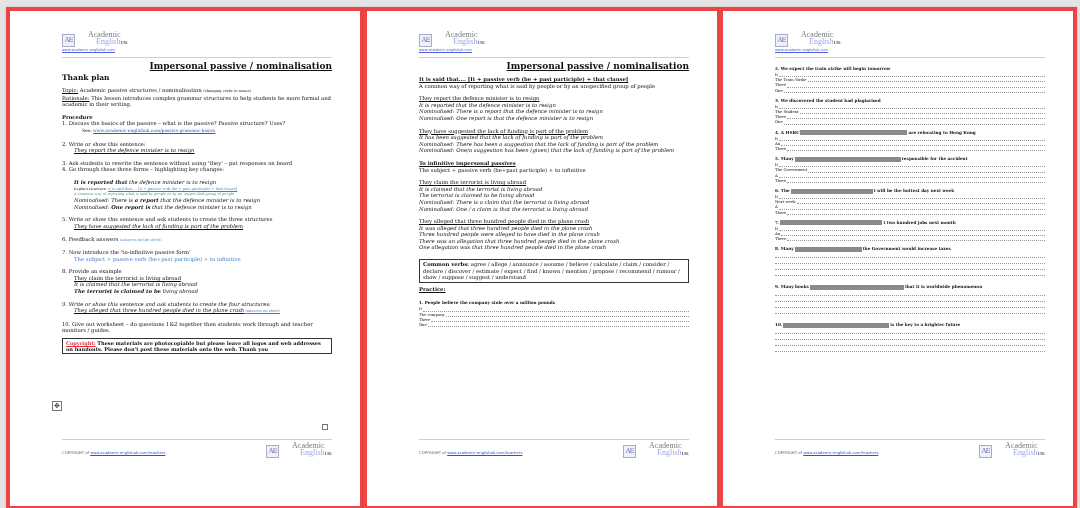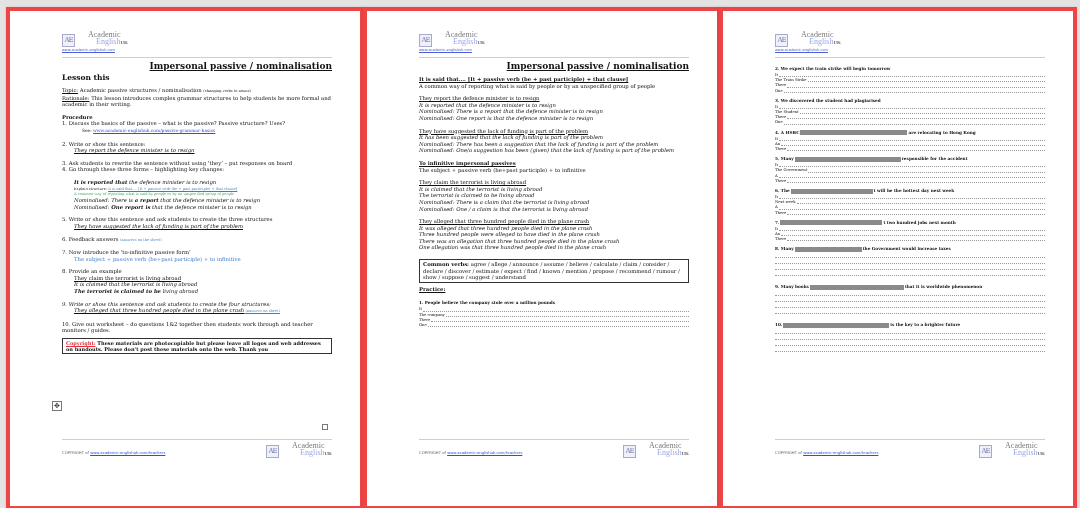--- a/index.html
+++ b/index.html
@@ -74,21 +74,21 @@
         <div class="logo-box">AE</div>
         <div class="logo-text">
             <div>Academic</div>
             <div><span class="eng">English</span><span class="uk">UK</span></div>
           </div>
       </div>
       <div class="logo-url">www.academic-englishuk.com</div>
     </div>
     <div class="hr"></div>
     <div class="title">Impersonal passive / nominalisation</div>
-    <div class="h2">Lesson this</div>
+    <div class="h2">Thank plan</div>
 
     <div class="t wrap"><span class="u">Topic:</span><span> Academic passive structures / nominalisation </span><span class="tiny">(changing verbs to nouns)</span></div>
     <div class="t wrap"><span class="u">Rationale:</span><span> This lesson introduces complex grammar structures to help students be more formal and academic in their writing.</span></div>
     <div class="gap"></div>
     <div class="t b">Procedure</div>
     <div class="t">1. Discuss the basics of the passive – what is the passive? Passive structure? Uses?</div>
     <div class="t ind2"><span class="small">See: </span><span class="link small">www.academic-englishuk.com/passive-grammar-basics</span></div>
     <div class="gap"></div>
     <div class="t">2. Write or show this sentence:</div>
     <div class="t ind u i">They report the defence minister is to resign</div>

